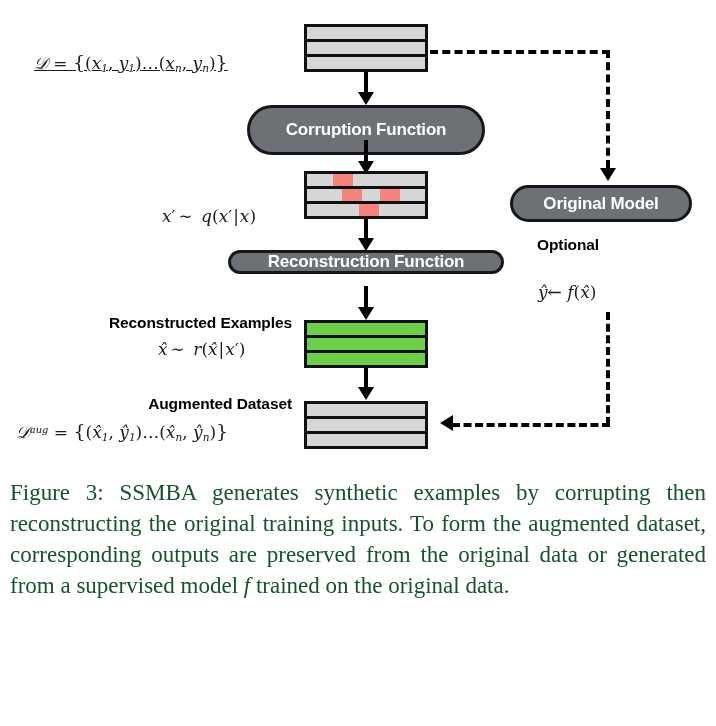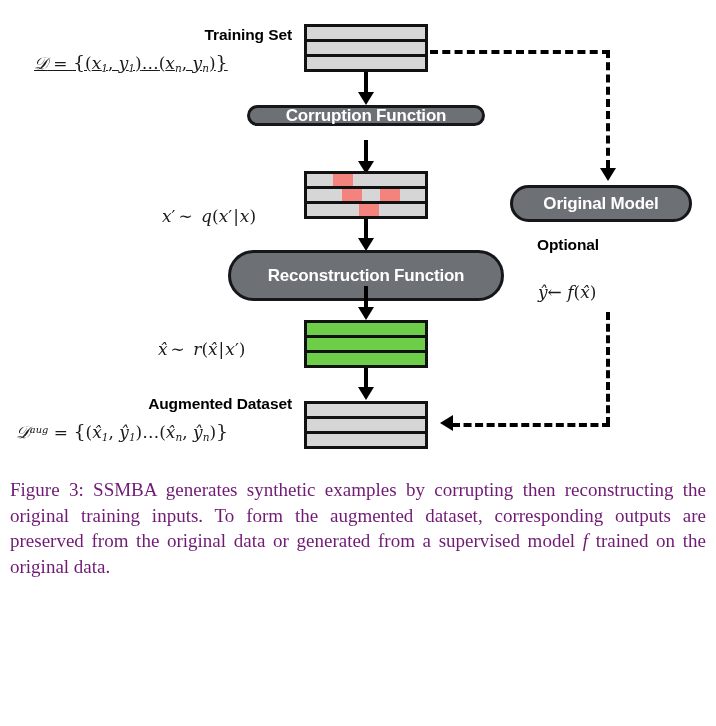--- a/index.html
+++ b/index.html
@@ -152,52 +152,51 @@
     border-right: 13px solid #000000;
   }
 
   
   #caption {
     position: absolute;
     left: 10px;
     top: 477px;
     width: 696px;
     font-family: "Liberation Serif", serif;
-    font-size: 19px;
+    font-size: 23px;
     line-height: 1.355;
-    color: #701a75;
+    color: #14532d;
     text-align: justify;
     text-justify: inter-word;
   }
   #caption .it {
     font-style: italic;
     font-family: "Liberation Serif", serif;
   }
 </style>
 </head>
 <body>
 
 <div id="figure">
 
-  <div class="lbl r" style="left:60px; top:26px; width:232px;">Training Set</div>
 
   <div class="math" style="left:34px; top:52px;text-decoration:underline;">
     <span class="cal">𝒟</span><span class="up"> = </span><span class="big">{</span><span class="up">(</span>x<sub>1</sub><span class="up">, </span>y<sub>1</sub><span class="up">)</span><span class="up">…</span><span class="up">(</span>x<sub>n</sub><span class="up">, </span>y<sub>n</sub><span class="up">)</span><span class="big">}</span>
   </div>
 
   <div class="stack" style="left:304px; top:24px; width:124px; height:48px;">
     <div class="row"></div>
     <div class="row"></div>
     <div class="row"></div>
   </div>
 
   <div class="vline" style="left:364px; top:72px; height:22px;"></div>
   <div class="vhead" style="left:358px; top:92px;"></div>
 
-  <div class="pill" style="left:247px; top:105px; width:238px; height:21px;">
+  <div class="pill" style="left:247px; top:105px; width:238px; height:50px;">
     <span>Corruption Function</span>
   </div>
 
   <div class="vline" style="left:364px; top:140px; height:24px;"></div>
   <div class="vhead" style="left:358px; top:161px;"></div>
 
 
   <div class="math" style="left:162px; top:191px;margin-top:16px;">
     x<span class="up">′</span><span class="sim">∼</span>&nbsp;q<span class="up">(</span>x<span class="up">′</span><span class="bar">|</span>x<span class="up">)</span>
   </div>
@@ -211,27 +210,28 @@
       <div class="mask" style="left:62%; width:17%;"></div>
     </div>
     <div class="row">
       <div class="mask" style="left:44%; width:17%;"></div>
     </div>
   </div>
 
   <div class="vline" style="left:364px; top:219px; height:22px;"></div>
   <div class="vhead" style="left:358px; top:238px;"></div>
 
-  <div class="pill" style="left:228px; top:250px; width:276px; height:51px;">
+  <div class="pill" style="left:228px; top:250px; width:276px; height:24px;">
     <span>Reconstruction Function</span>
   </div>
 
   <div class="vline" style="left:364px; top:286px; height:24px;"></div>
   <div class="vhead" style="left:358px; top:307px;"></div>
 
+  <div class="lbl r" style="left:28px; top:314px; width:264px;">Reconstructed Examples</div>
 
   <div class="math" style="left:158px; top:340px;">
     x̂<span class="sim">∼</span>&nbsp;r<span class="up">(</span>x̂<span class="bar">|</span>x<span class="up">′</span><span class="up">)</span>
   </div>
 
   <div class="stack green" style="left:304px; top:320px; width:124px; height:48px;">
     <div class="row"></div>
     <div class="row"></div>
     <div class="row"></div>
   </div>

